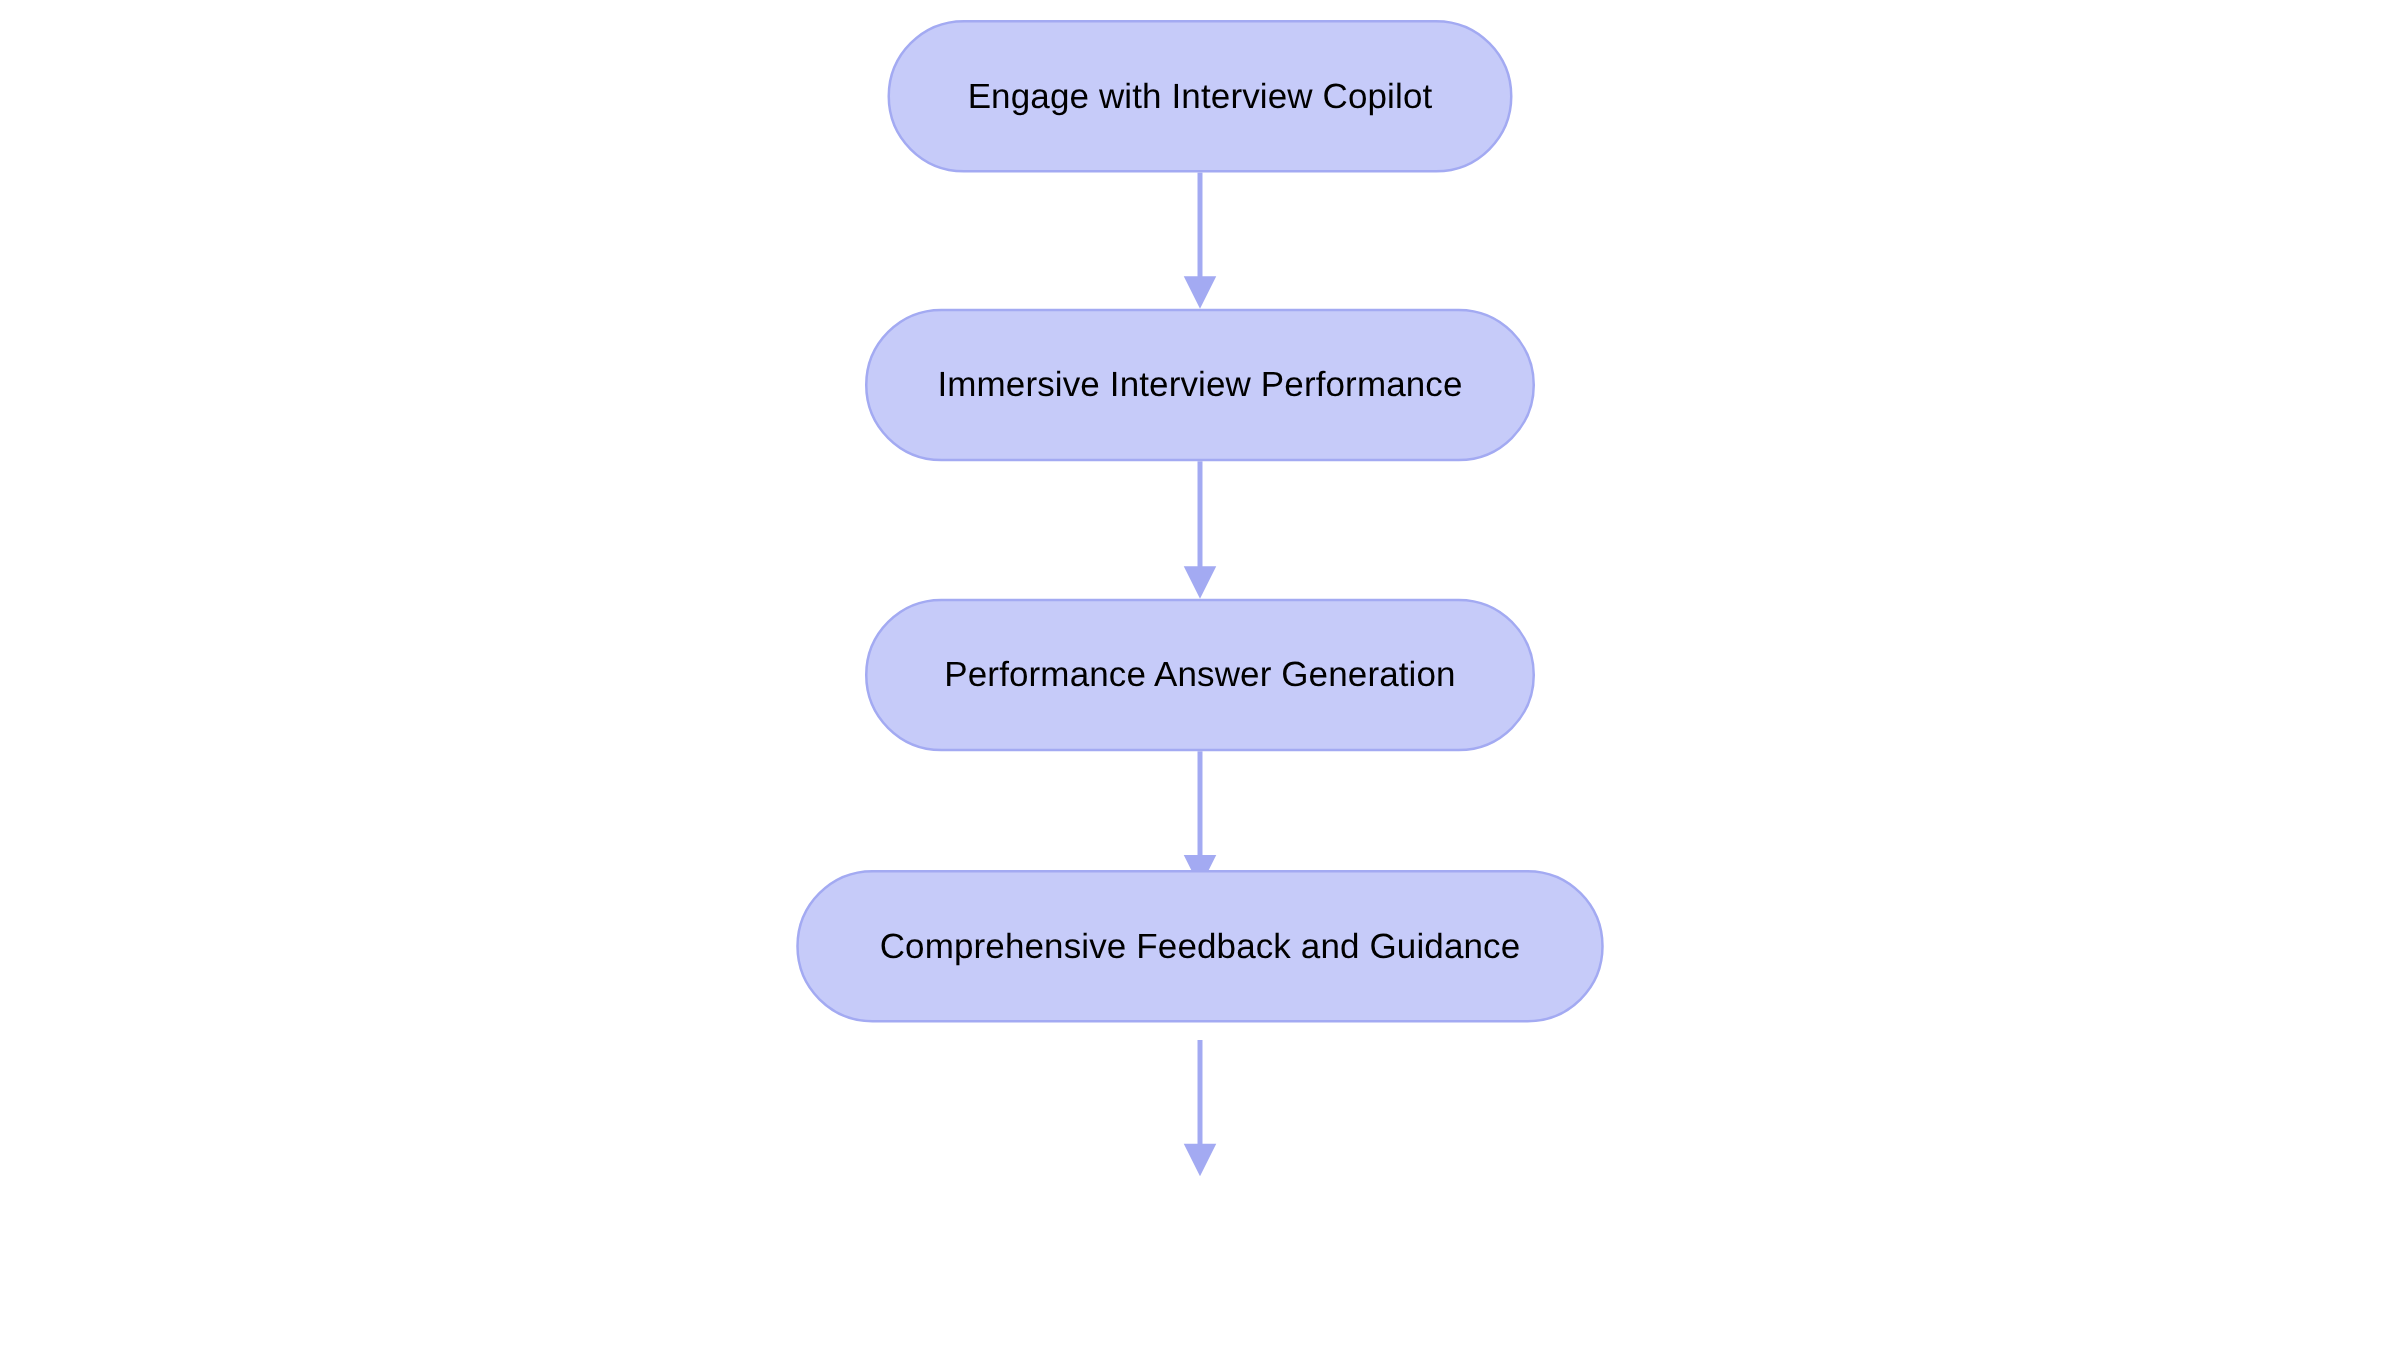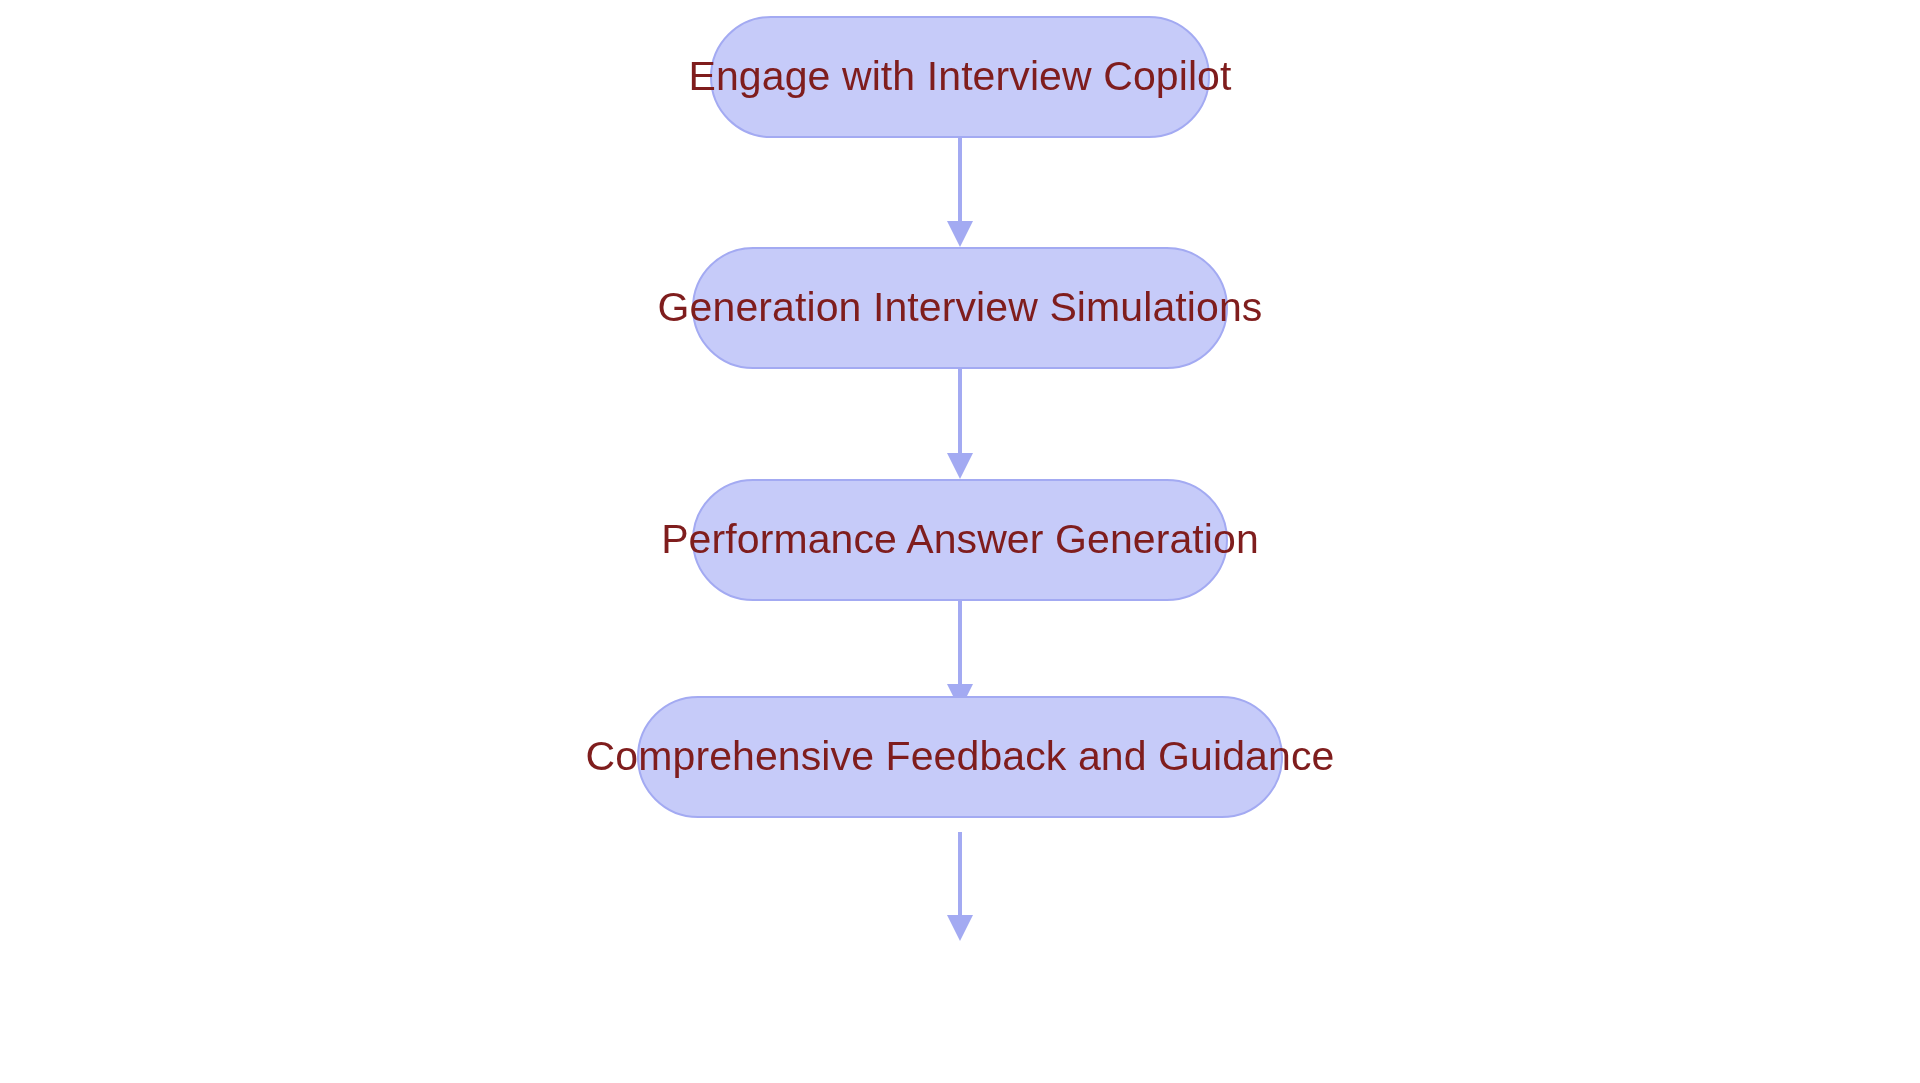--- a/index.html
+++ b/index.html
@@ -35,23 +35,23 @@
     align-items: center;
     justify-content: center;
     background: #c6cbf9;
     border: 2px solid #a3aaf2;
     border-radius: 61px;
     height: 122px;
     transform: translateX(-50%);
     left: 960px;
   }
   .flow-node-label {
-    color: #7f1d1d;
+    color: #000000;
     font-family: "Liberation Sans", sans-serif;
-    font-size: 41px;
+    font-size: 28px;
     font-weight: 400;
     line-height: 1.1;
     letter-spacing: 0.1px;
     white-space: nowrap;
   }
   .node-1 { top: 16px;   width: 500px; }
   .node-2 { top: 247px;  width: 536px; }
   .node-3 { top: 479px;  width: 536px; }
   .node-4 { top: 696px;  width: 646px; }
   .node-5 { top: 941px;  width: 550px; }
@@ -82,21 +82,21 @@
       <line x1="960" y1="832" x2="960" y2="916" stroke="#a3aaf2" stroke-width="4"></line>
       <polygon points="947,915 973,915 960,941" fill="#a3aaf2"></polygon>
     </g>
   </svg>
 
   <div class="flow-node node-1">
     <span class="flow-node-label">Engage with Interview Copilot</span>
   </div>
 
   <div class="flow-node node-2">
-    <span class="flow-node-label">Generation Interview Simulations</span>
+    <span class="flow-node-label">Immersive Interview Performance</span>
   </div>
 
   <div class="flow-node node-3">
     <span class="flow-node-label">Performance Answer Generation</span>
   </div>
 
   <div class="flow-node node-4">
     <span class="flow-node-label">Comprehensive Feedback and Guidance</span>
   </div>
 

